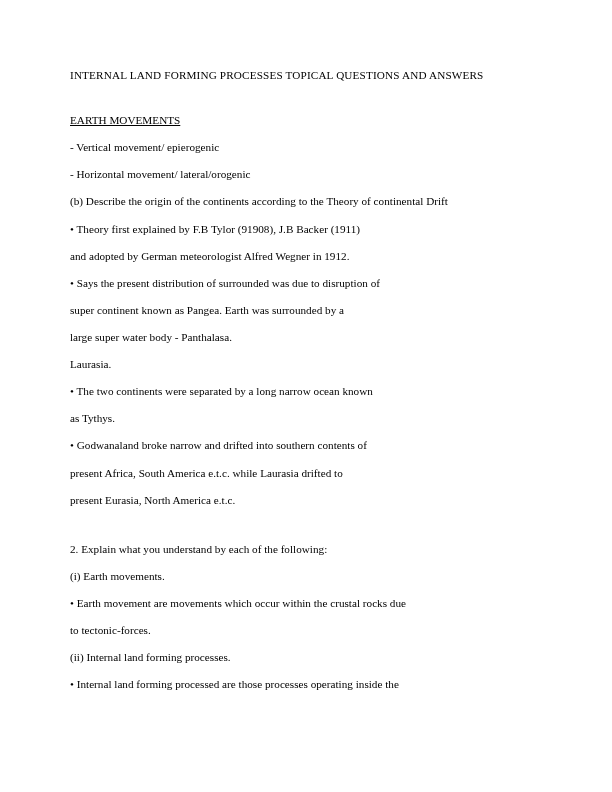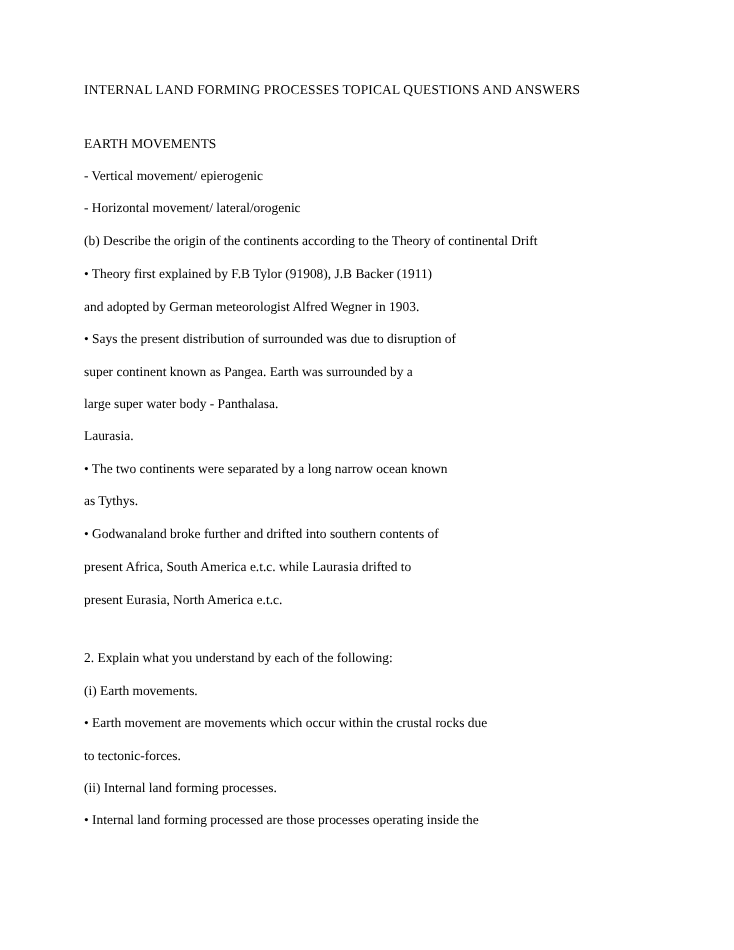--- a/index.html
+++ b/index.html
@@ -27,20 +27,21 @@
     font-size: 11.2px;
     line-height: 1.35;
     letter-spacing: 0.15px;
     margin: 0 0 30px 0;
     white-space: nowrap;
   }
   .section-heading {
     font-size: 11.2px;
     line-height: 1.35;
     margin: 16px 0 12px 0;
+    text-decoration: underline;
   }
   .line {
     font-size: 11.2px;
     line-height: 1.35;
     margin: 0 0 12px 0;
   }
   .spacer {
     height: 22px;
   }
 </style>
@@ -51,28 +52,28 @@
   <div class="content">
 
     <div class="doc-title">INTERNAL LAND FORMING PROCESSES TOPICAL QUESTIONS AND ANSWERS</div>
 
     <div class="section-heading">EARTH MOVEMENTS</div>
 
     <div class="line">- Vertical movement/ epierogenic</div>
     <div class="line">- Horizontal movement/ lateral/orogenic</div>
     <div class="line">(b) Describe the origin of the continents according to the Theory of continental Drift</div>
     <div class="line">• Theory first explained by F.B Tylor (91908), J.B Backer (1911)</div>
-    <div class="line">and adopted by German meteorologist Alfred Wegner in 1903.</div>
+    <div class="line">and adopted by German meteorologist Alfred Wegner in 1912.</div>
     <div class="line">• Says the present distribution of surrounded was due to disruption of</div>
     <div class="line">super continent known as Pangea. Earth was surrounded by a</div>
     <div class="line">large super water body - Panthalasa.</div>
     <div class="line">Laurasia.</div>
     <div class="line">• The two continents were separated by a long narrow ocean known</div>
     <div class="line">as Tythys.</div>
-    <div class="line">• Godwanaland broke further and drifted into southern contents of</div>
+    <div class="line">• Godwanaland broke narrow and drifted into southern contents of</div>
     <div class="line">present Africa, South America e.t.c. while Laurasia drifted to</div>
     <div class="line">present Eurasia, North America e.t.c.</div>
 
     <div class="spacer"></div>
 
     <div class="line">2. Explain what you understand by each of the following:</div>
     <div class="line">(i) Earth movements.</div>
     <div class="line">• Earth movement are movements which occur within the crustal rocks due</div>
     <div class="line">to tectonic-forces.</div>
     <div class="line">(ii) Internal land forming processes.</div>

